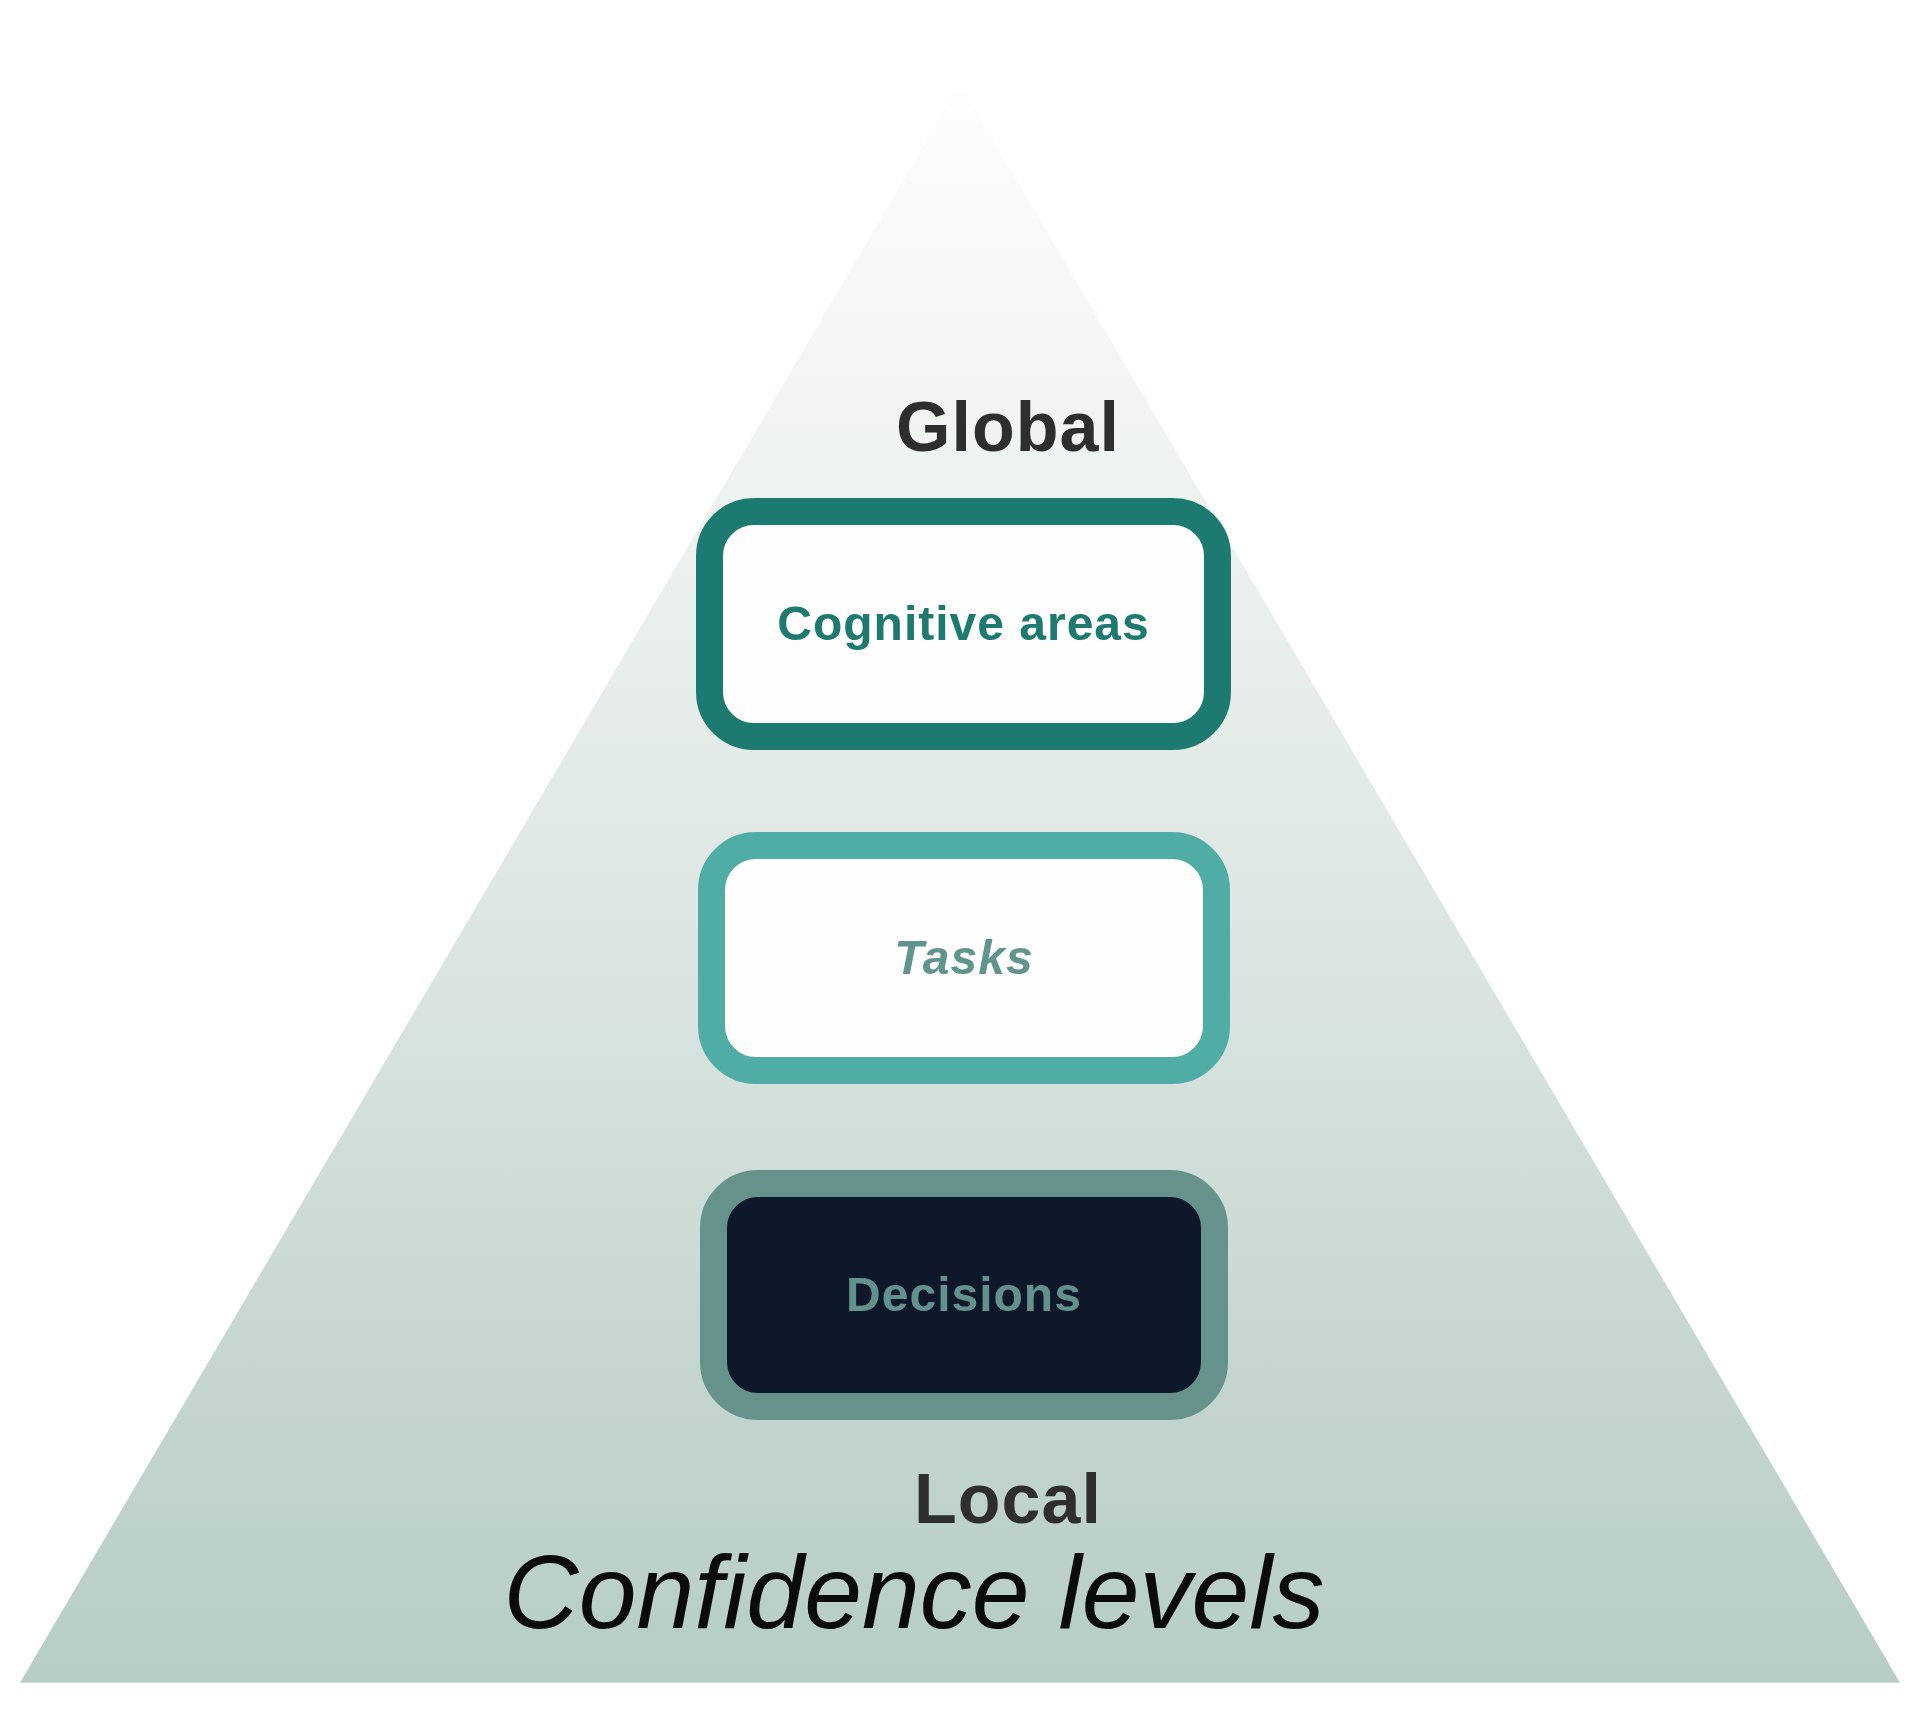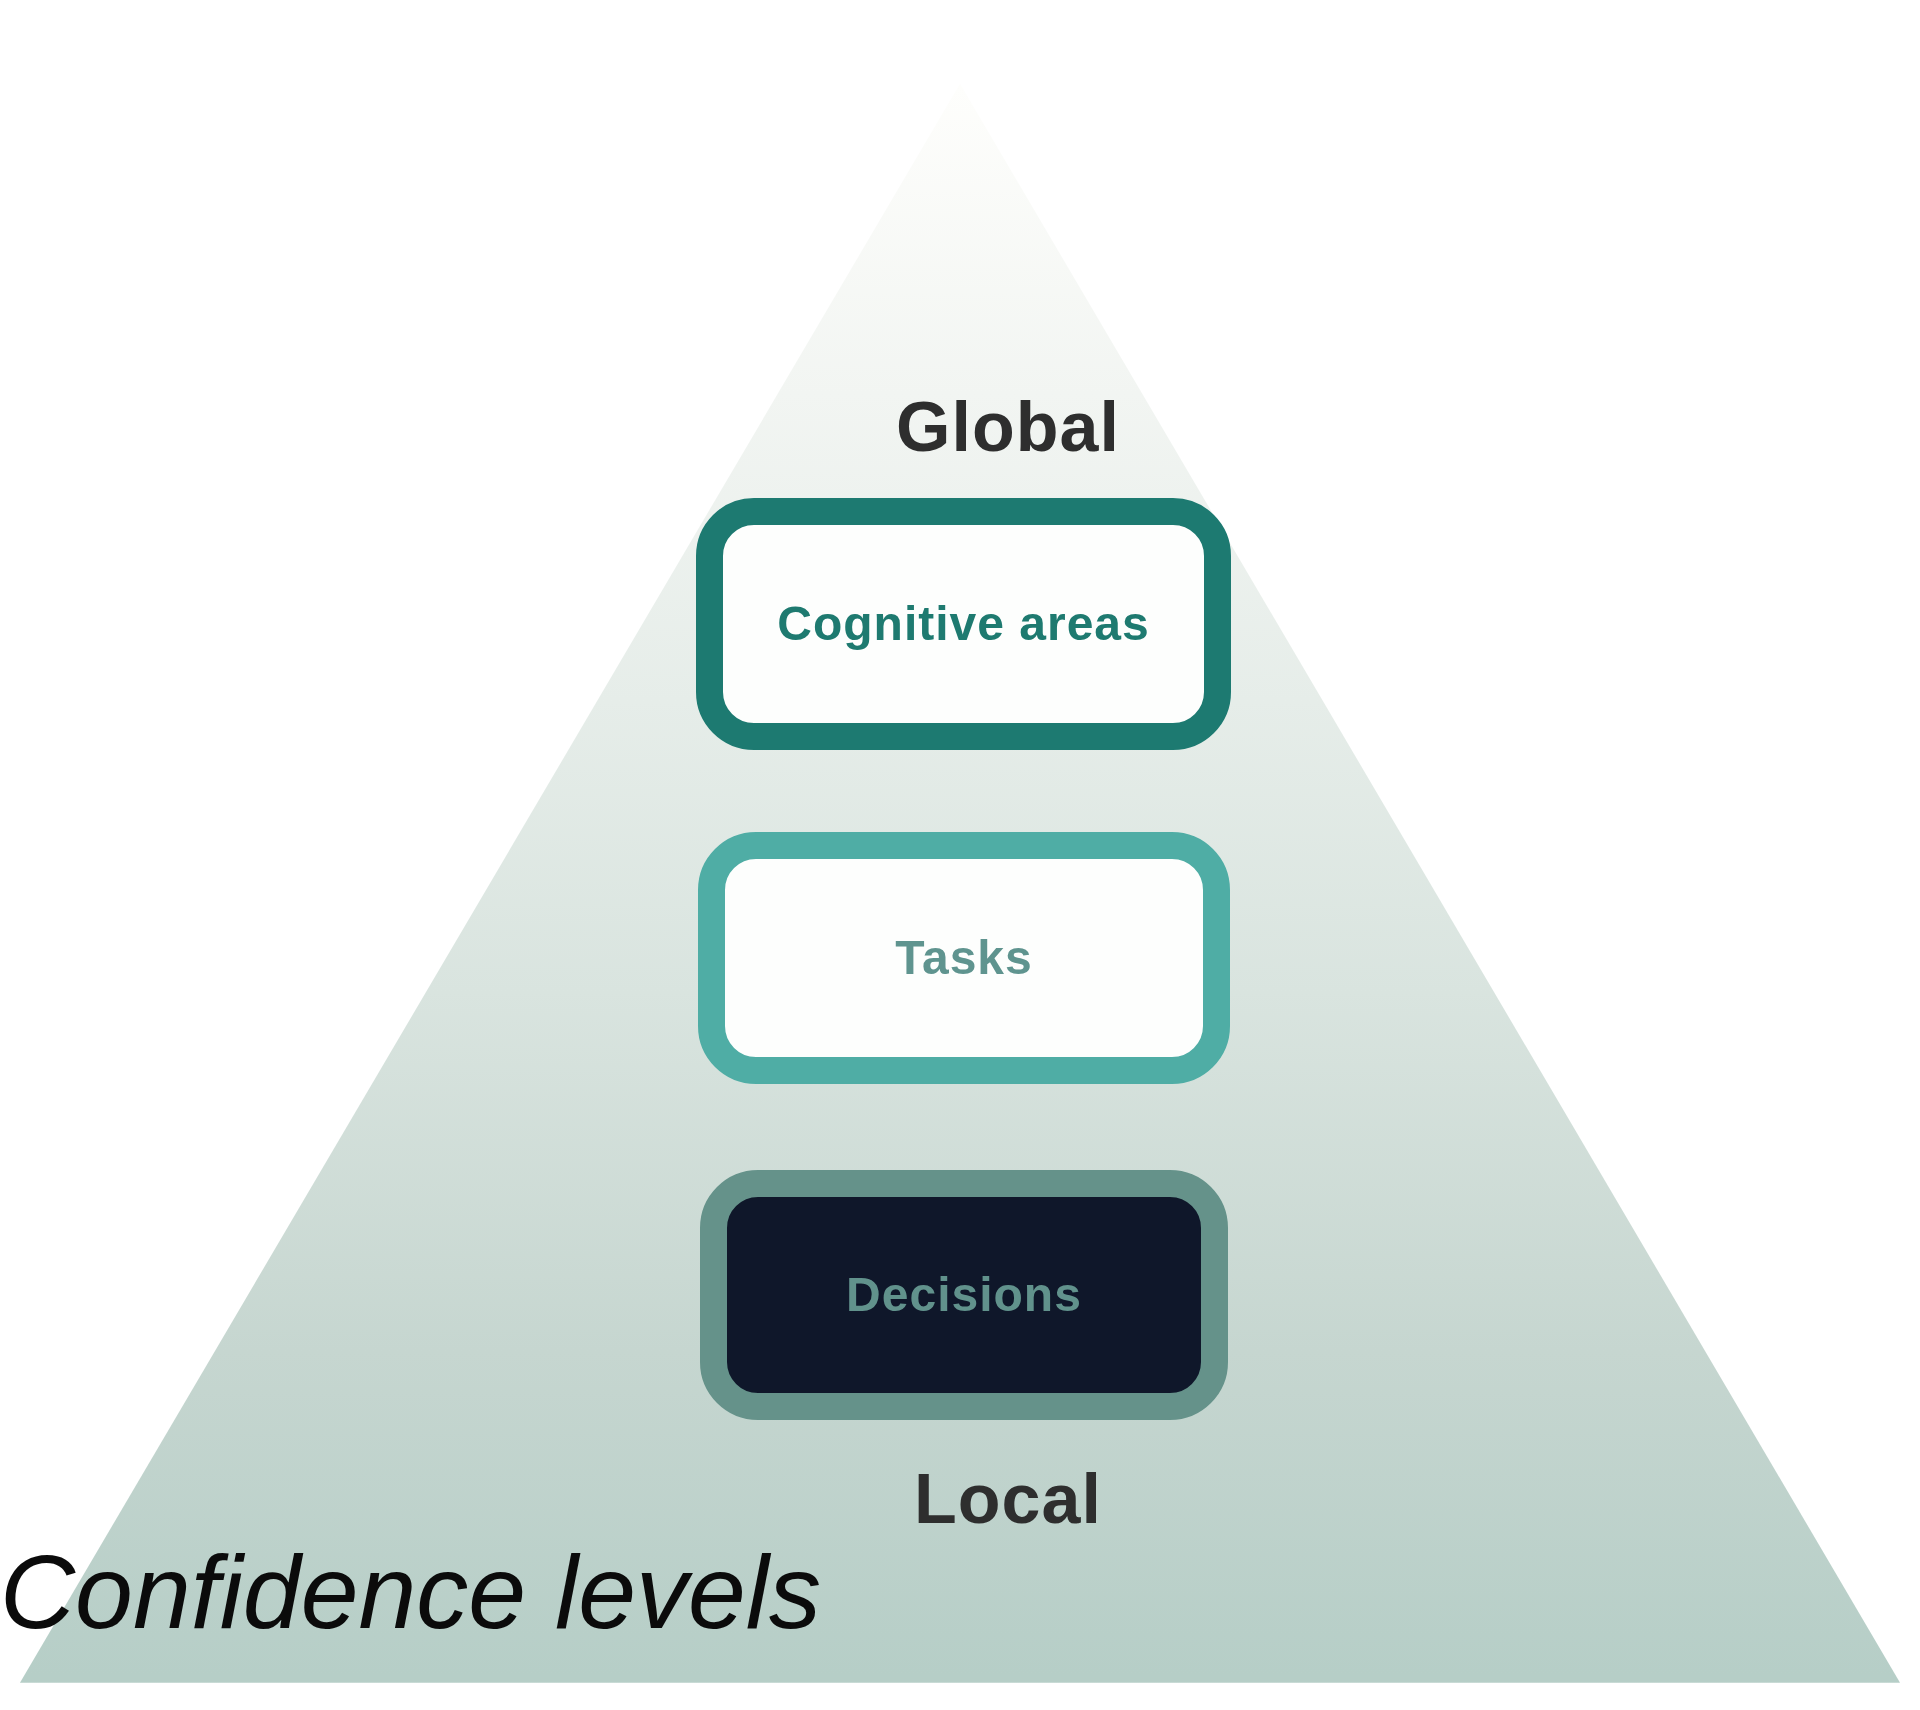--- a/index.html
+++ b/index.html
@@ -57,41 +57,43 @@
     padding: 0 40px;
   }
   .level-box.level-0 { left: 696px; top: 498px;  width: 535px; height: 252px; }
   .level-box.level-1 { left: 698px; top: 832px;  width: 532px; height: 252px; }
   .level-box.level-2 { left: 700px; top: 1170px; width: 528px; height: 250px; }
   .caption {
     position: absolute;
     left: 0;
     top: 1538px;
     width: 1760px;
+    text-align: center;
     font-style: italic;
     font-weight: normal;
     font-size: 104px;
     line-height: 1.05;
+    padding-left: 34px;
   }
 </style>
 </head>
 <body>
 
 <div class="canvas" style="background: rgb(255, 255, 255);">
 
   <div class="pyramid" style="background: linear-gradient(rgb(254, 254, 252) 5%, rgb(242, 245, 242) 23%, rgb(230, 237, 233) 41%, rgb(217, 228, 223) 58%, rgb(198, 214, 208) 79%, rgb(182, 206, 199) 98%);"></div>
 
   <div class="tier-label global" style="color: rgb(46, 46, 46);">Global</div>
 
   <div class="level-box level-0" style="border-color: rgb(29, 122, 113); background: rgb(253, 254, 253);">
     <span class="box-label" style="color: rgb(30, 122, 112);">Cognitive areas</span>
   </div>
 
   <div class="level-box level-1" style="border-color: rgb(79, 173, 165); background: rgb(253, 254, 253);">
-    <span class="box-label" style="color: rgb(95, 148, 143);">Tasks</span>
+    <span class="box-label" style="color: rgb(95, 148, 143); font-style: italic;">Tasks</span>
   </div>
 
   <div class="level-box level-2" style="border-color: rgb(101, 146, 138); background: #0f172a;">
     <span class="box-label" style="color: rgb(97, 146, 140);">Decisions</span>
   </div>
 
   <div class="tier-label local" style="color: rgb(46, 46, 46);">Local</div>
 
   <div class="caption" style="color: rgb(11, 11, 11);">Confidence levels</div>
 

